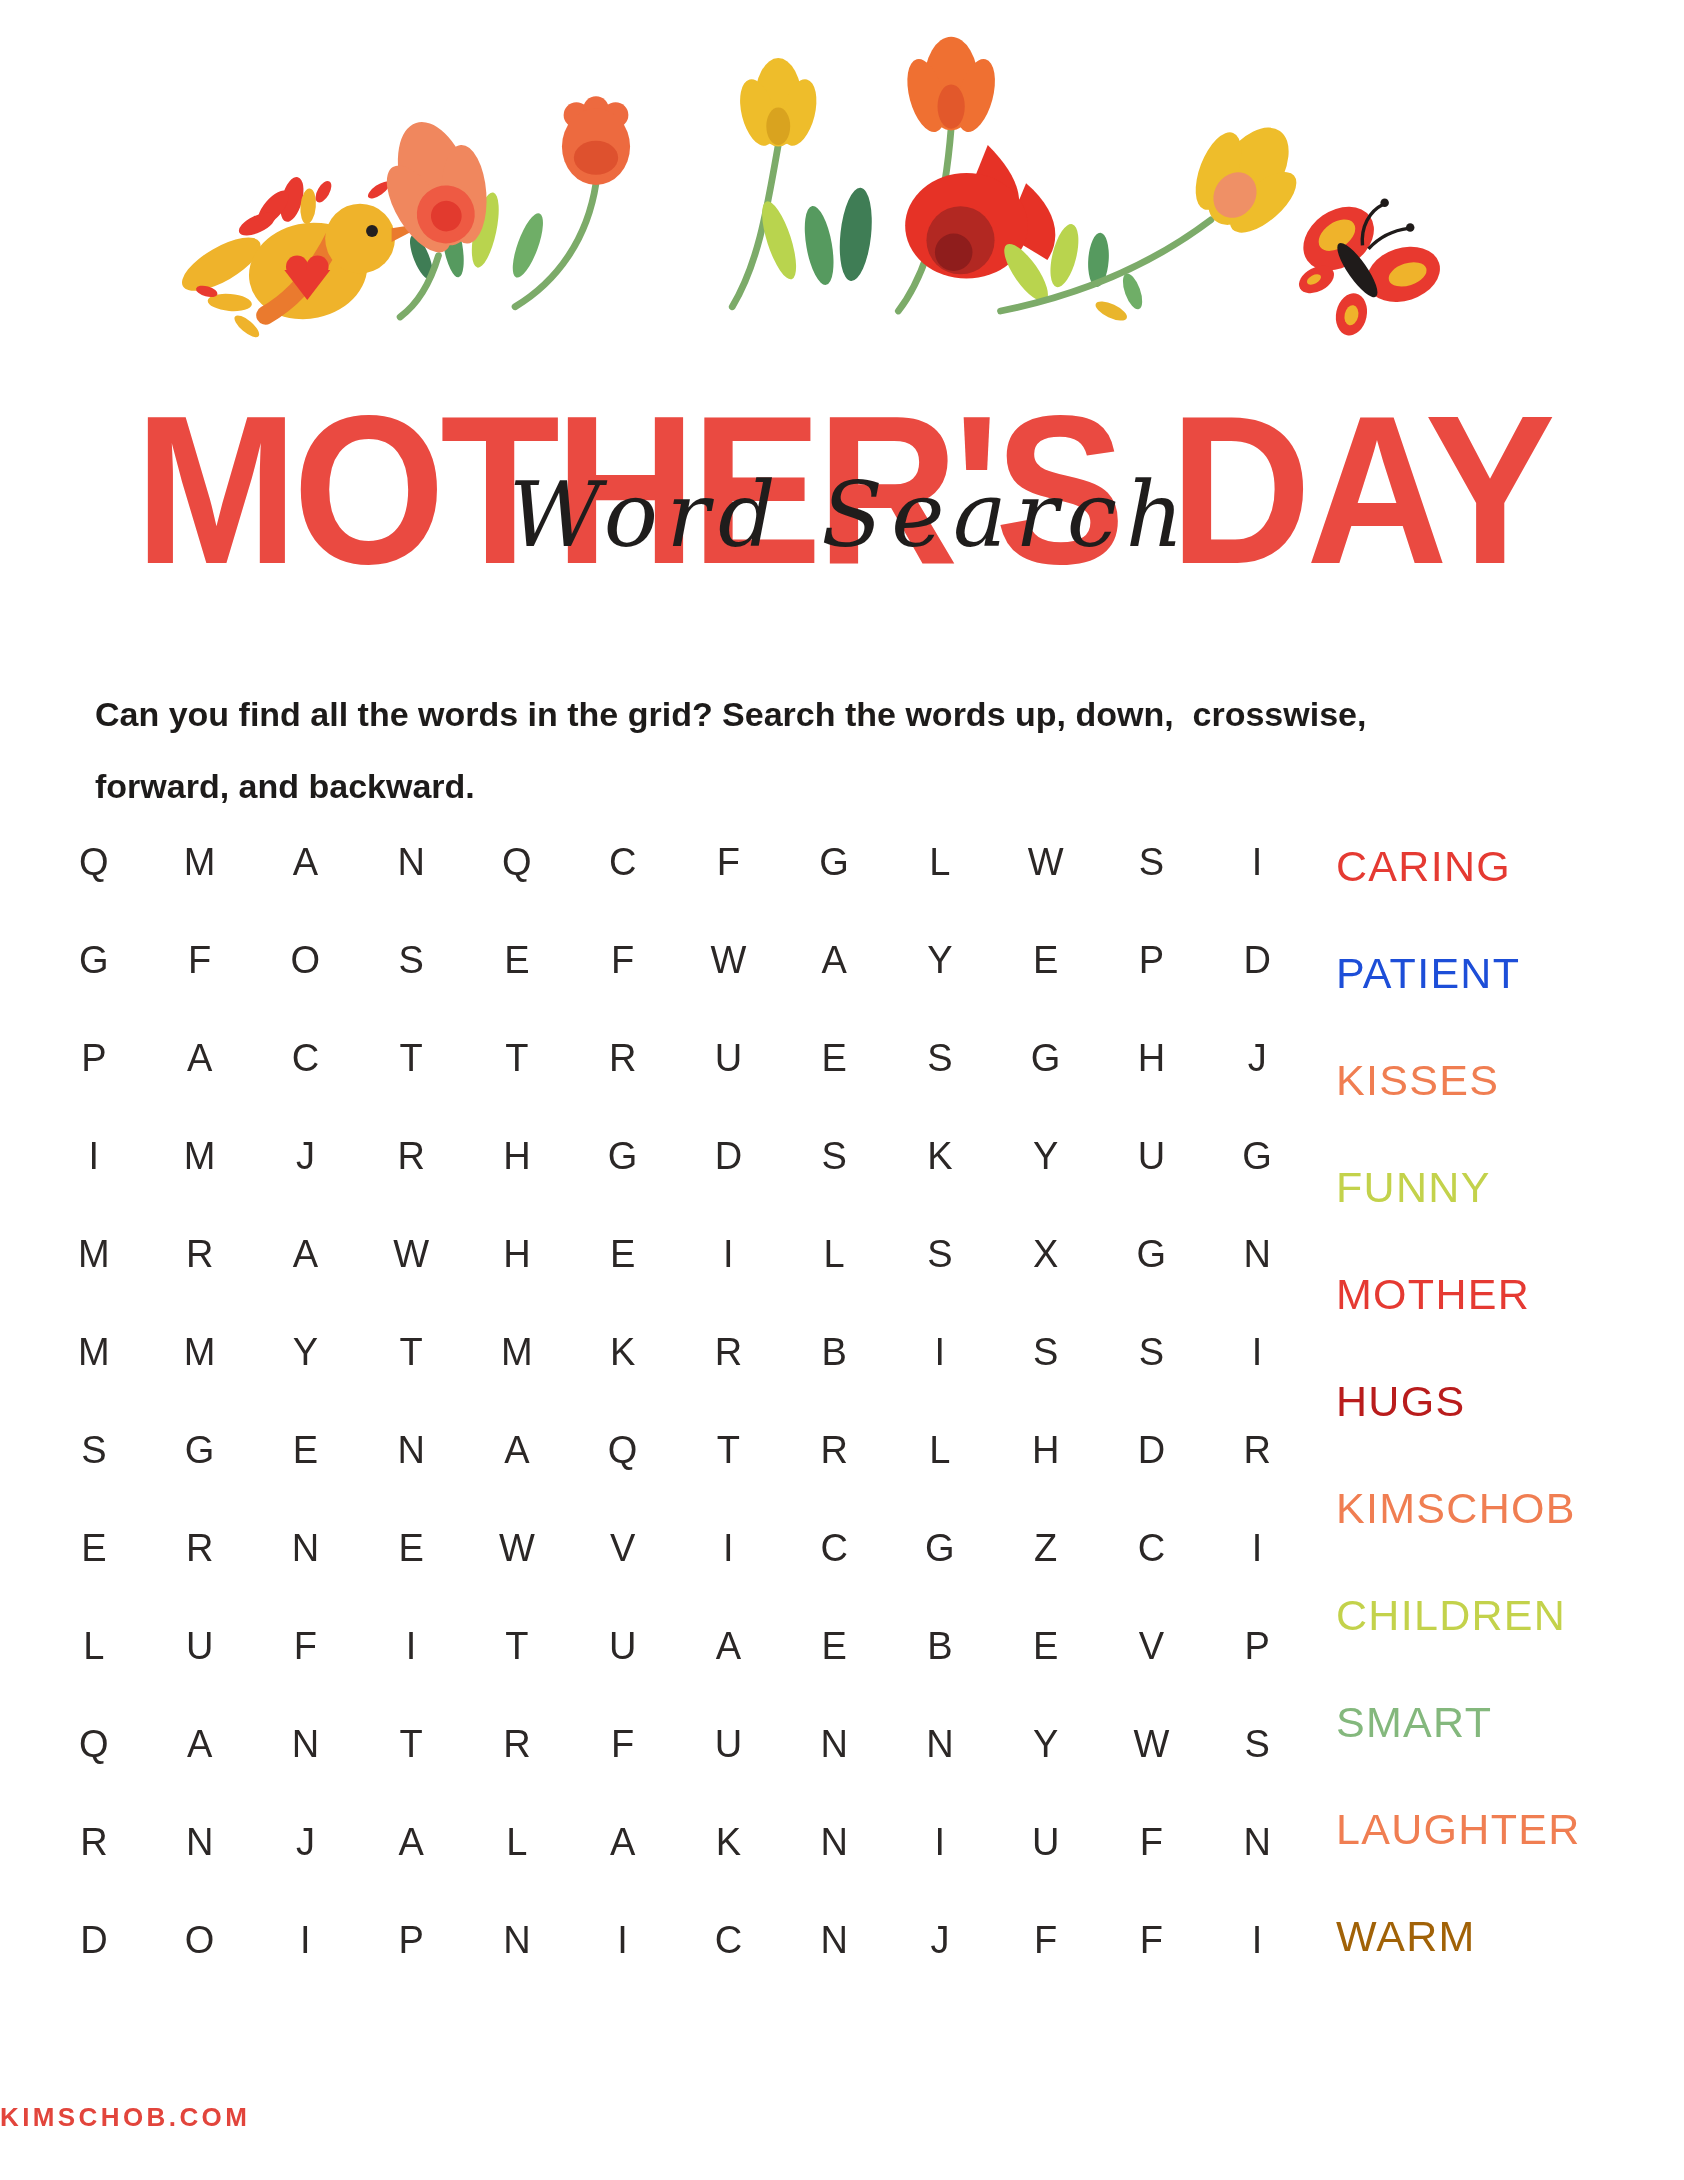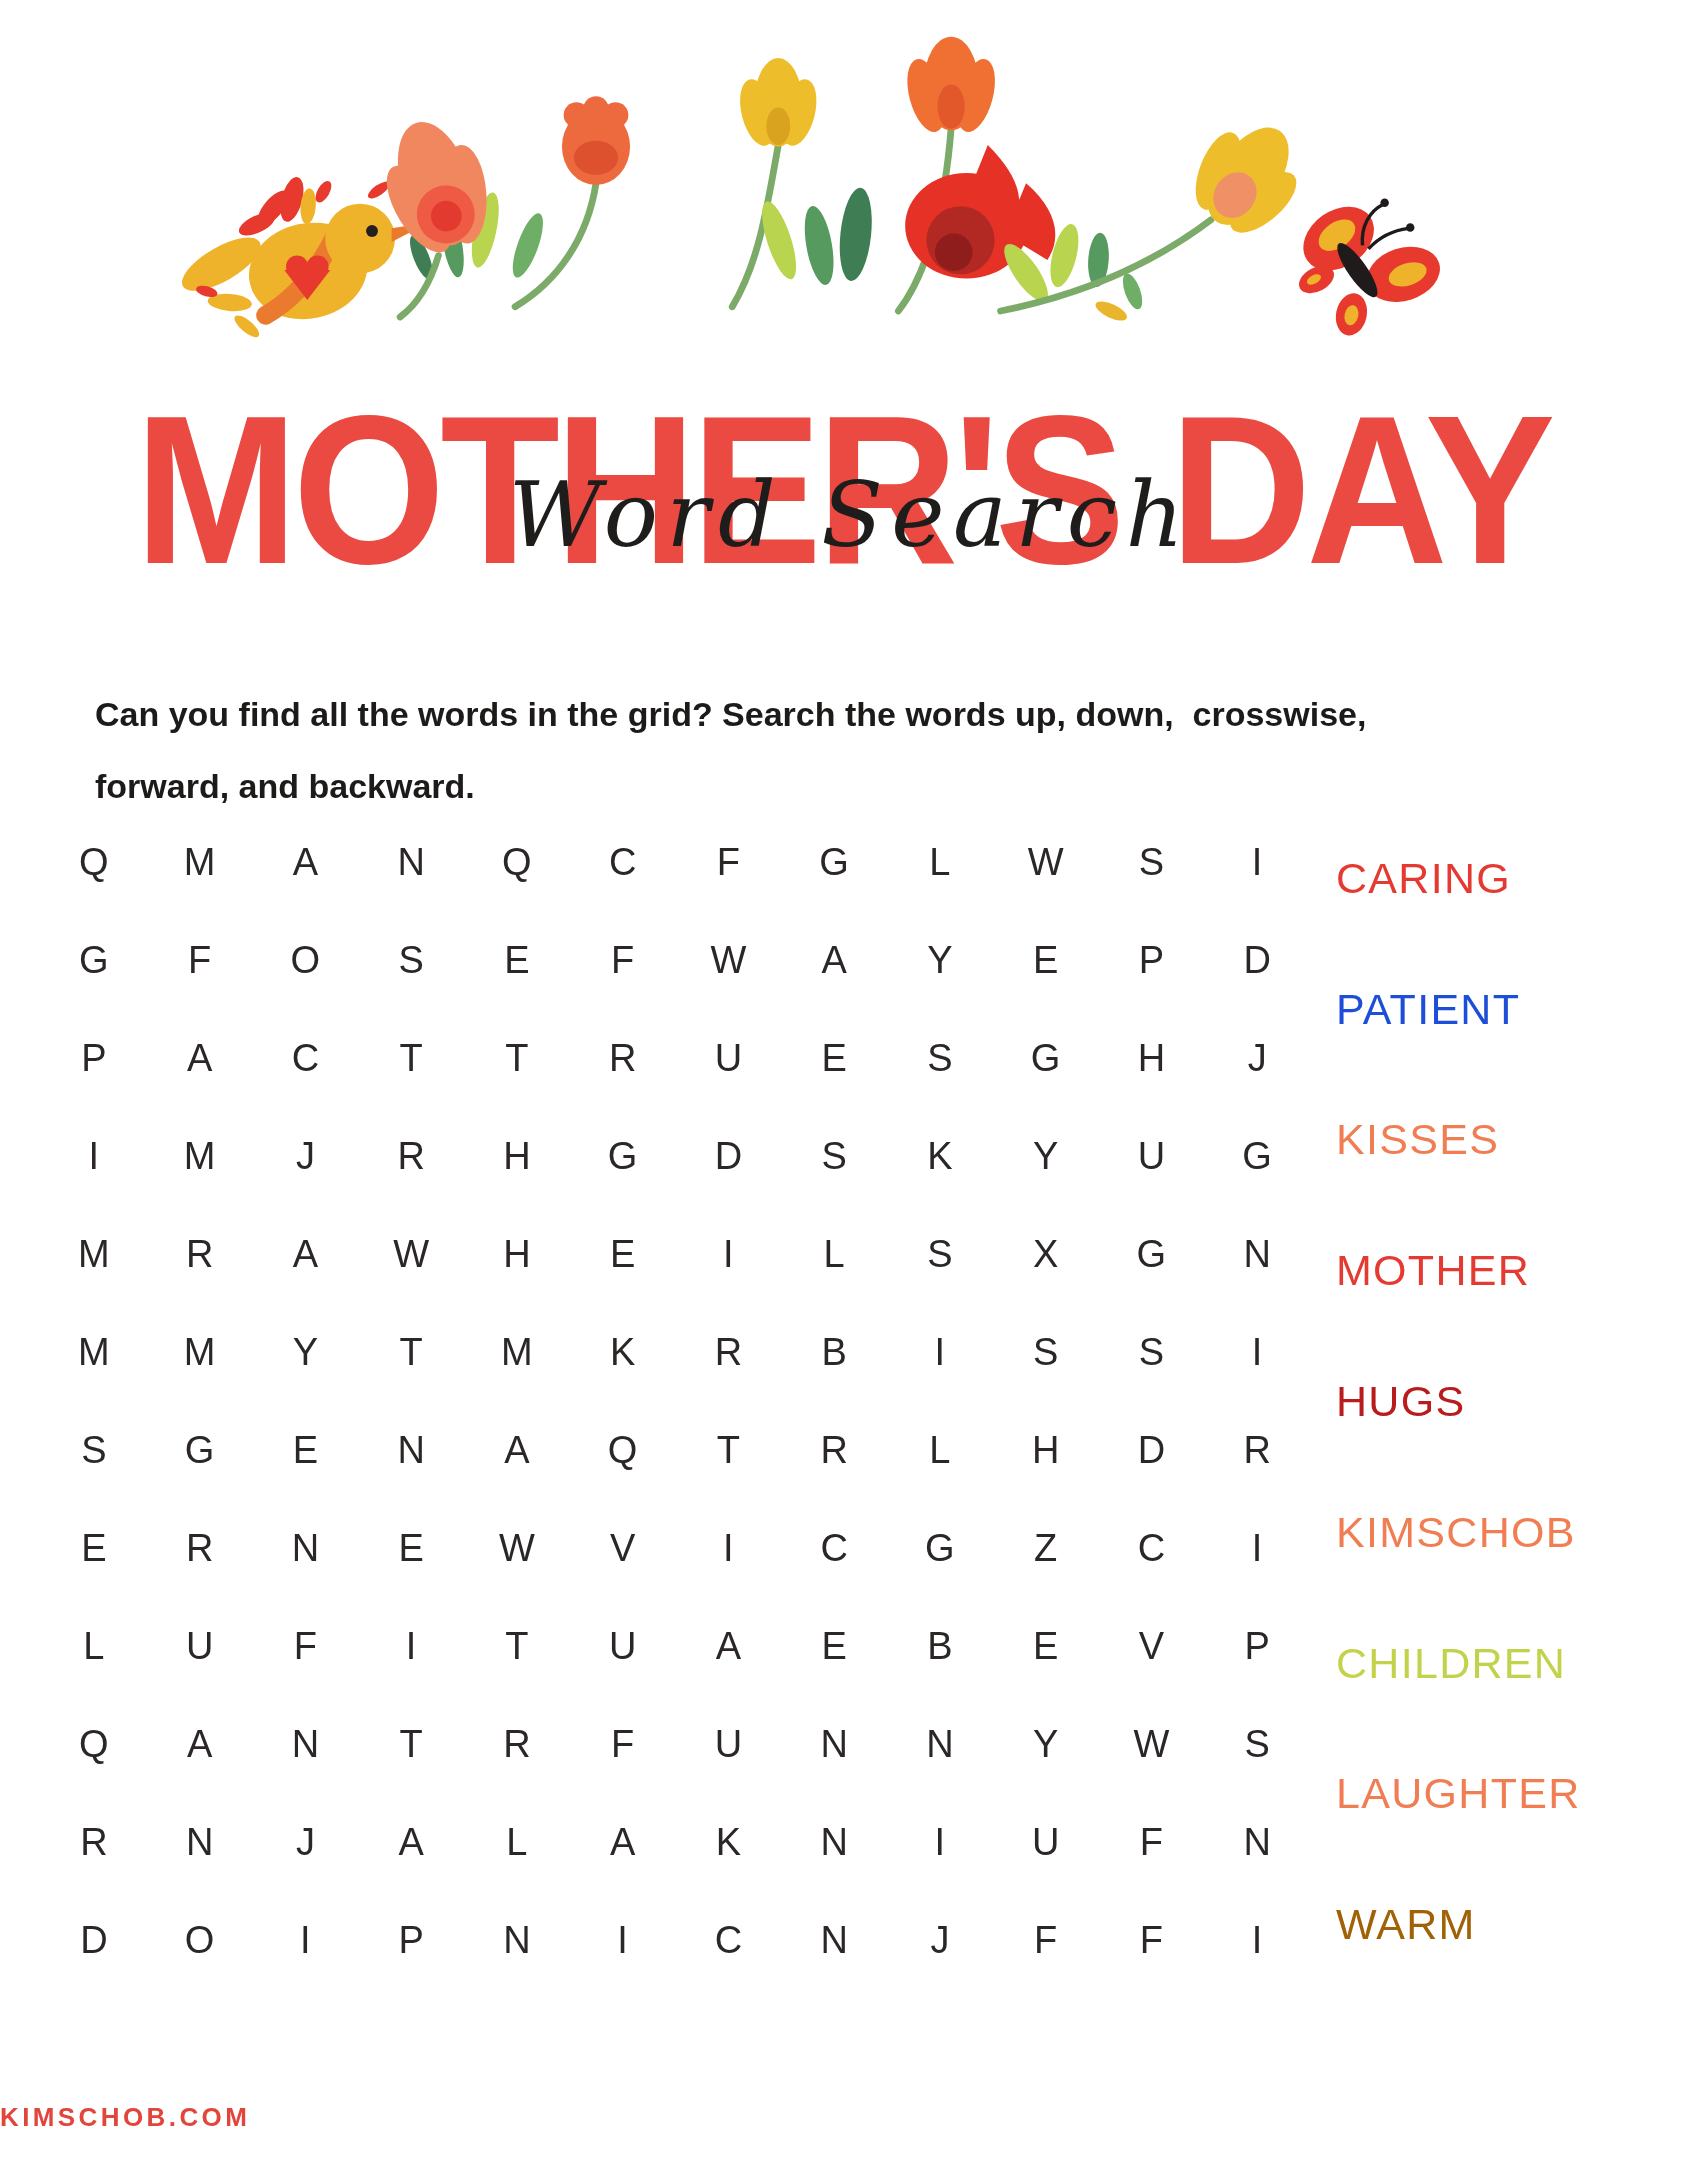--- a/index.html
+++ b/index.html
@@ -312,24 +312,26 @@
       <span class="grid-letter">J</span>
       <span class="grid-letter">F</span>
       <span class="grid-letter">F</span>
       <span class="grid-letter">I</span>
     </div>
 
   <div class="word-list">
       <div class="word-item" style="color: rgb(229, 58, 50);">CARING</div>
       <div class="word-item" style="color: #1d4ed8;">PATIENT</div>
       <div class="word-item" style="color: rgb(240, 126, 82);">KISSES</div>
+      <div class="word-item" style="color: rgb(195, 210, 75);">FUNNY</div>
       <div class="word-item" style="color: rgb(229, 58, 50);">MOTHER</div>
       <div class="word-item" style="color: #b91c1c;">HUGS</div>
       <div class="word-item" style="color: rgb(240, 126, 82);">KIMSCHOB</div>
       <div class="word-item" style="color: rgb(195, 210, 75);">CHILDREN</div>
+      <div class="word-item" style="color: rgb(132, 184, 125);">SMART</div>
       <div class="word-item" style="color: rgb(240, 126, 82);">LAUGHTER</div>
       <div class="word-item" style="color: #a16207;">WARM</div>
     </div>
 
   <footer class="footer">
     <span>KIMSCHOB.COM</span>
   </footer>
 
 </div>
 

